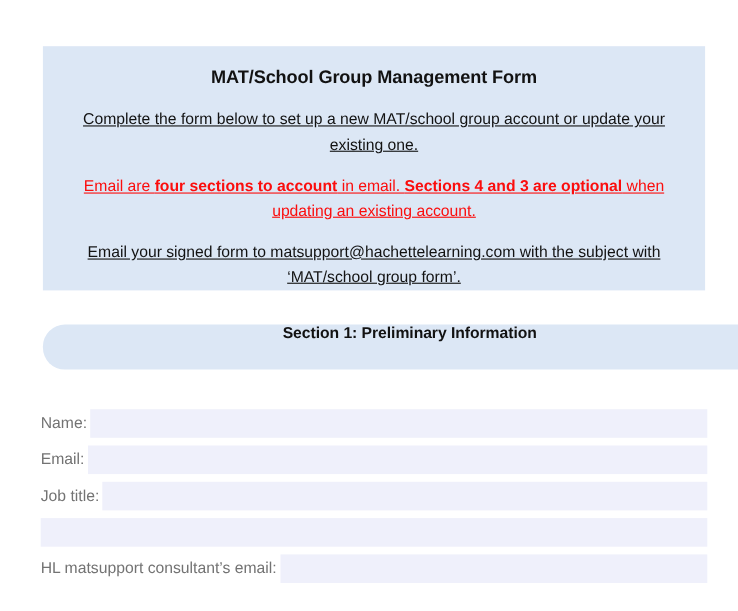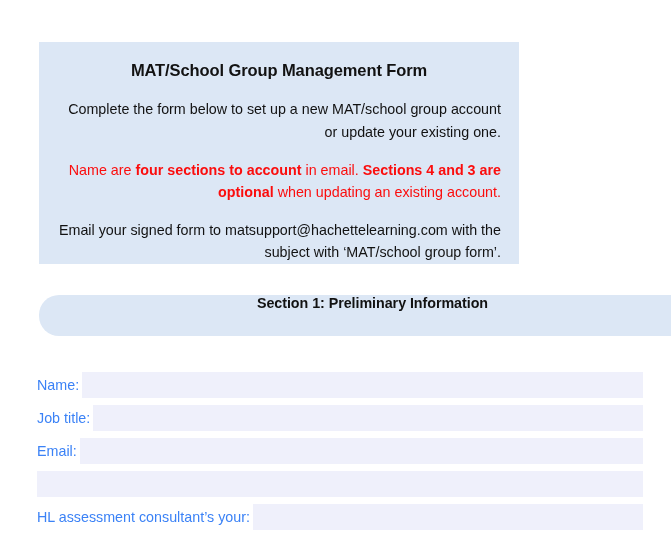--- a/index.html
+++ b/index.html
@@ -20,43 +20,44 @@
     position: relative;
     width: 671px;
     height: 555px;
   }
 
   
   .intro-banner {
     position: absolute;
     left: 39px;
     top: 42px;
-    width: 480px;
+    width: 602px;
     height: 222px;
     background: #dce7f5;
     box-sizing: border-box;
     padding: 18px 18px 0 18px;
   }
 
   .form-title {
     margin: 0;
     text-align: center;
     font-size: 16.5px;
     font-weight: bold;
     letter-spacing: -0.1px;
     line-height: 1.3;
     color: #121212;
   }
 
   .intro-para {
     margin: 0;
-    text-align: right;
+    text-align: center;
     font-size: 14.3px;
     line-height: 1.55;
     color: #121212;
+    text-decoration: underline;
   }
   .intro-para.p1 { margin-top: 17px; }
   .intro-para.p3 { margin-top: 16px; }
 
   .intro-para.alert {
     margin-top: 16px;
     color: #fb0d0d;
   }
   .intro-para.alert b { font-weight: bold; }
 
@@ -89,21 +90,21 @@
   }
   .field-row {
     display: flex;
     align-items: center;
     height: 26px;
     margin-bottom: 7px;
   }
   .field-label {
     font-size: 14.3px;
     line-height: 1;
-    color: #3b82f6;
+    color: #737373;
     white-space: nowrap;
     padding-right: 3px;
     flex: 0 0 auto;
     text-align: center;
   }
   .field-input {
     flex: 1 1 auto;
     height: 26px;
     background: #eff0fb;
     border: 0;
@@ -121,51 +122,51 @@
 <body>
 
 <div class="page">
 
   <div class="intro-banner">
     <h1 class="form-title">MAT/School Group Management Form</h1>
 
     <p class="intro-para p1">Complete the form below to set up a new MAT/school group account or update your existing one.</p>
 
     <p class="intro-para alert">
-      <span>Name are </span><b>four sections to account</b><span> in email. </span><b>Sections 4 and 3 are optional</b><span> when updating an existing account.</span>
+      <span>Email are </span><b>four sections to account</b><span> in email. </span><b>Sections 4 and 3 are optional</b><span> when updating an existing account.</span>
     </p>
 
     <p class="intro-para p3">Email your signed form to matsupport@hachettelearning.com with the subject with ‘MAT/school group form’.</p>
   </div>
 
   <div class="section-bar">
     <span class="section-bar-title">Section 1: Preliminary Information</span>
   </div>
 
   <div class="fields">
 
     <div class="field-row">
       <span class="field-label">Name:</span>
       <input class="field-input" type="text" placeholder="" style="">
     </div>
 
     <div class="field-row">
-      <span class="field-label">Job title:</span>
+      <span class="field-label">Email:</span>
       <input class="field-input" type="text" placeholder="" style="">
     </div>
 
     <div class="field-row">
-      <span class="field-label">Email:</span>
+      <span class="field-label">Job title:</span>
       <input class="field-input" type="text" placeholder="" style="">
     </div>
 
     <div class="field-row">
       <input class="field-input" type="text" placeholder="" style="">
     </div>
 
     <div class="field-row">
-      <span class="field-label">HL assessment consultant’s your:</span>
+      <span class="field-label">HL matsupport consultant’s email:</span>
       <input class="field-input" type="text" placeholder="" style="">
     </div>
 
   </div>
 
 </div>
 
 </body></html>

